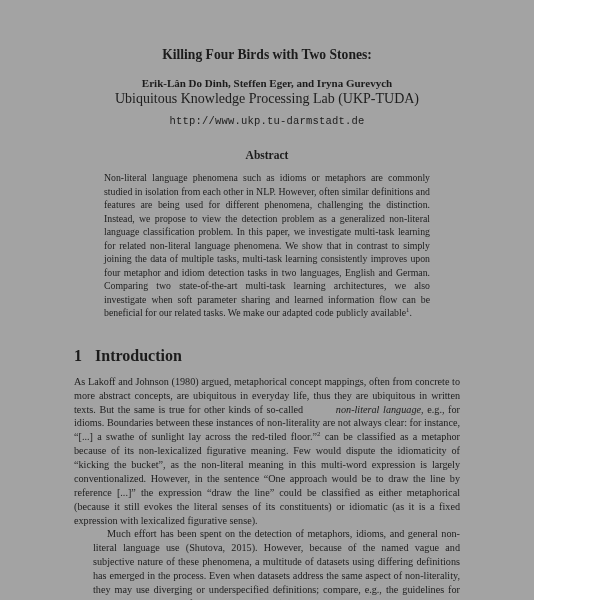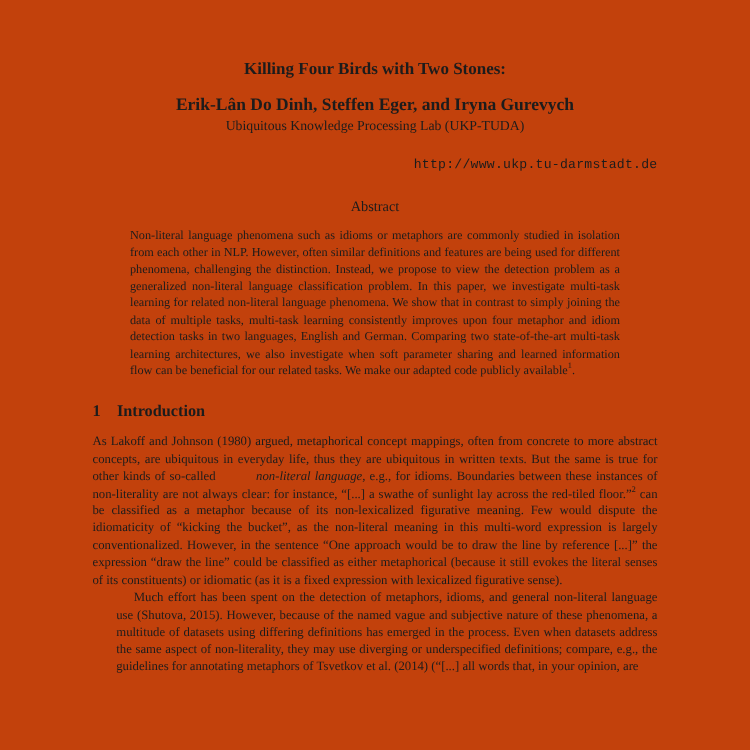--- a/index.html
+++ b/index.html
@@ -9,73 +9,73 @@
   }
   body {
     width: 600px;
     height: 600px;
     overflow: hidden;
     font-family: "Liberation Serif", "DejaVu Serif", serif;
     color: #1c1c1c;
   }
   .page {
     box-sizing: border-box;
-    width: 600px;
+    width: 534px;
     height: 600px;
     padding: 46px 74px 0 74px;
     overflow: hidden;
-    background: #c2410c;
+    background: #a3a3a3;
   }
   .title {
     margin: 0 0 13px 0;
     text-align: center;
     font-size: 13.6px;
     font-weight: bold;
     line-height: 1.32;
   }
   .title .tline { display: block; }
   .authors {
     text-align: center;
-    font-size: 14px;
+    font-size: 11px;
     font-weight: bold;
     margin: 0 0 1px 0;
   }
   .affil {
     text-align: center;
-    font-size: 11px;
+    font-size: 14px;
     margin: 0;
     line-height: 1.3;
   }
   .url-line {
-    text-align: right;
-    margin-top: 13px;
+    text-align: center;
+    margin-top: 2px;
   }
   .url-line a {
     font-family: "Liberation Mono", "DejaVu Sans Mono", monospace;
     font-size: 10.5px;
     color: inherit;
     text-decoration: none;
     letter-spacing: 0.2px;
   }
   .abstract-heading {
     text-align: center;
     font-size: 11.5px;
-    font-weight: normal;
+    font-weight: bold;
     margin: 21px 0 10px 0;
   }
   .abstract {
     margin: 0 30px;
     font-size: 9.8px;
     line-height: 1.38;
     text-align: justify;
   }
   .section-heading {
-    font-size: 13px;
+    font-size: 16px;
     font-weight: bold;
-    margin: 17px 0 10px 0;
+    margin: 27px 0 10px 0;
   }
   .section-num { margin-right: 13px; }
   p.body {
     margin: 0;
     font-size: 10.2px;
     line-height: 1.36;
     text-align: justify;
   }
   p.body.indent { text-indent: 14px; margin-left: 19px; }
   sup {

